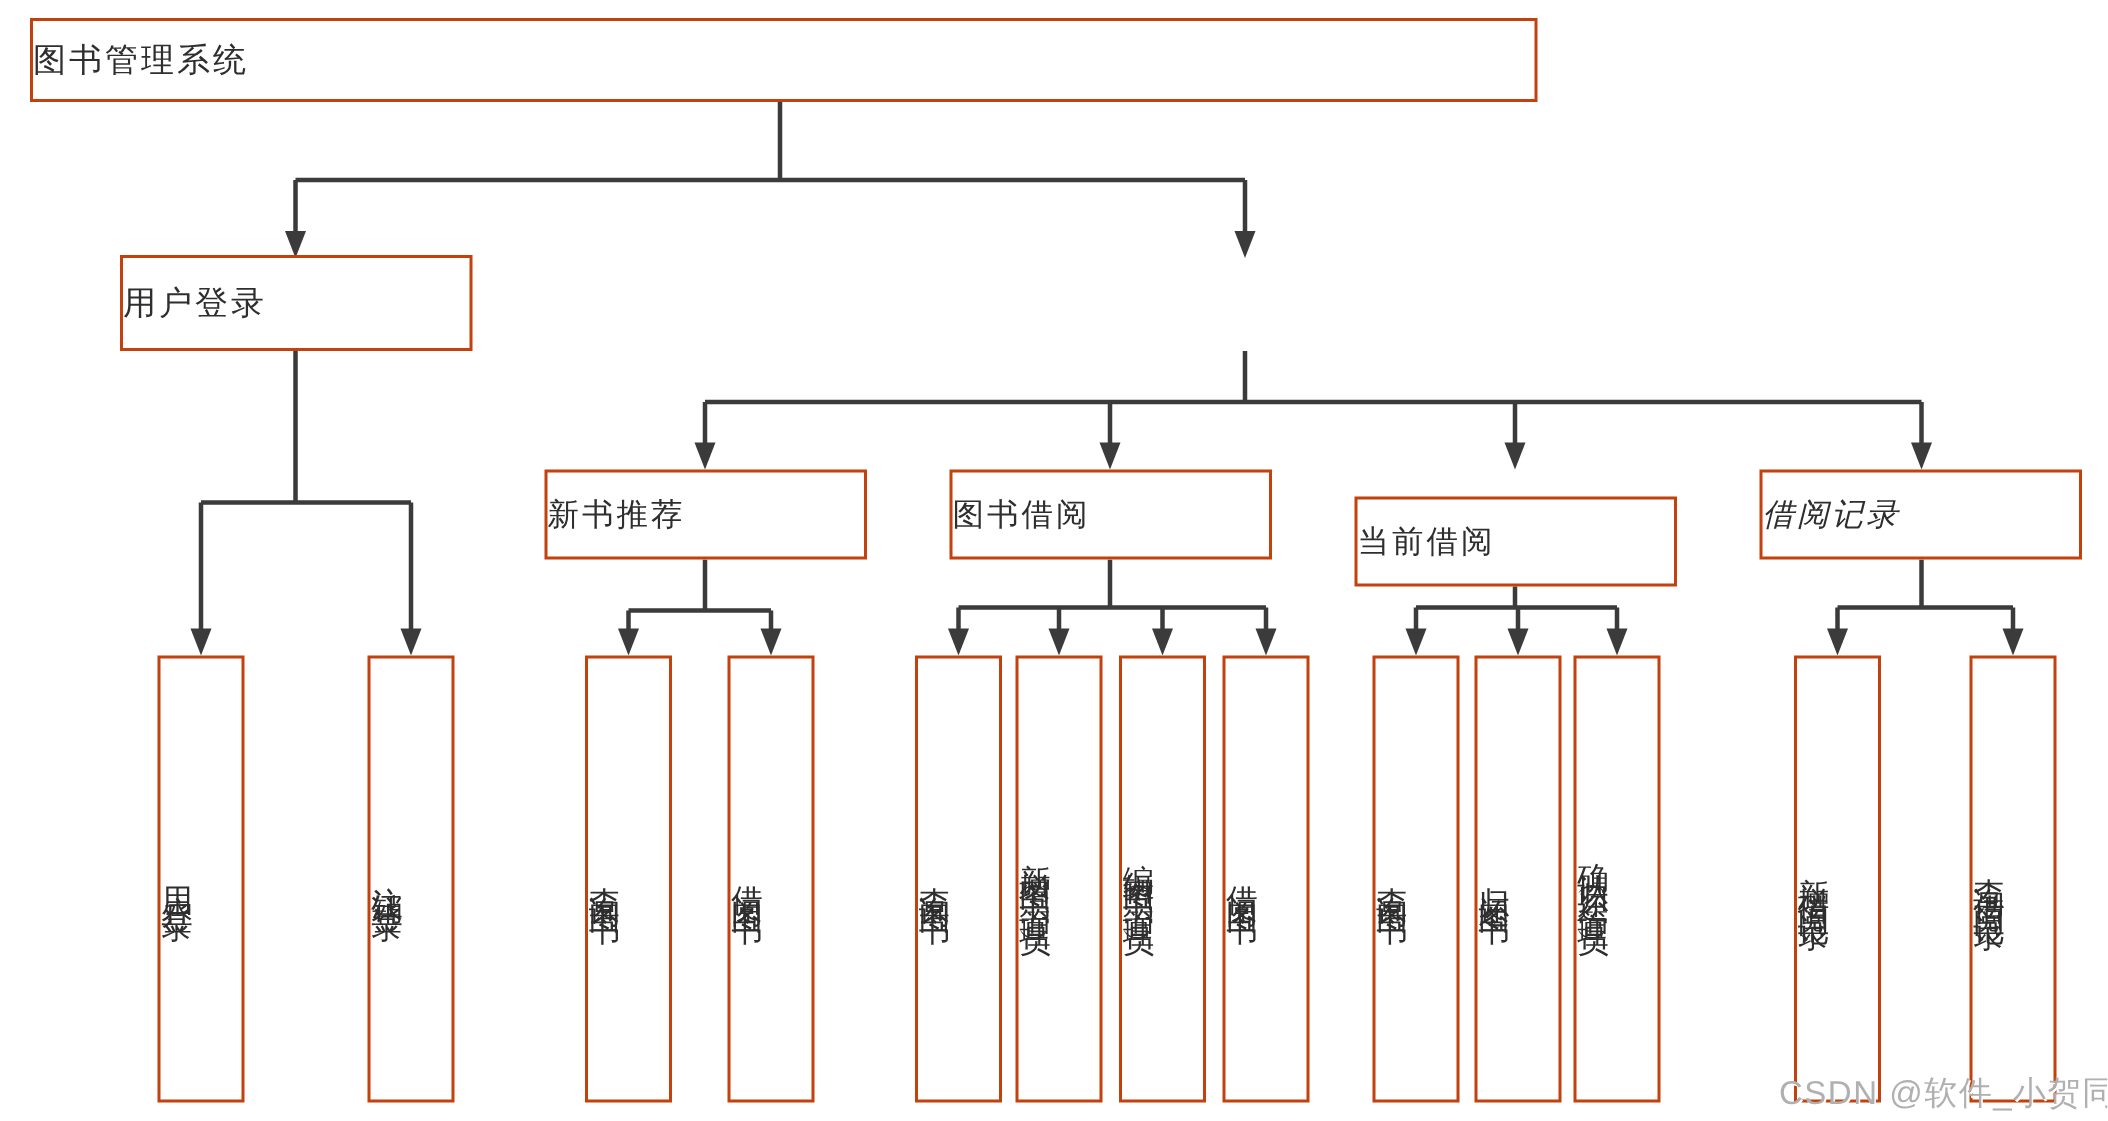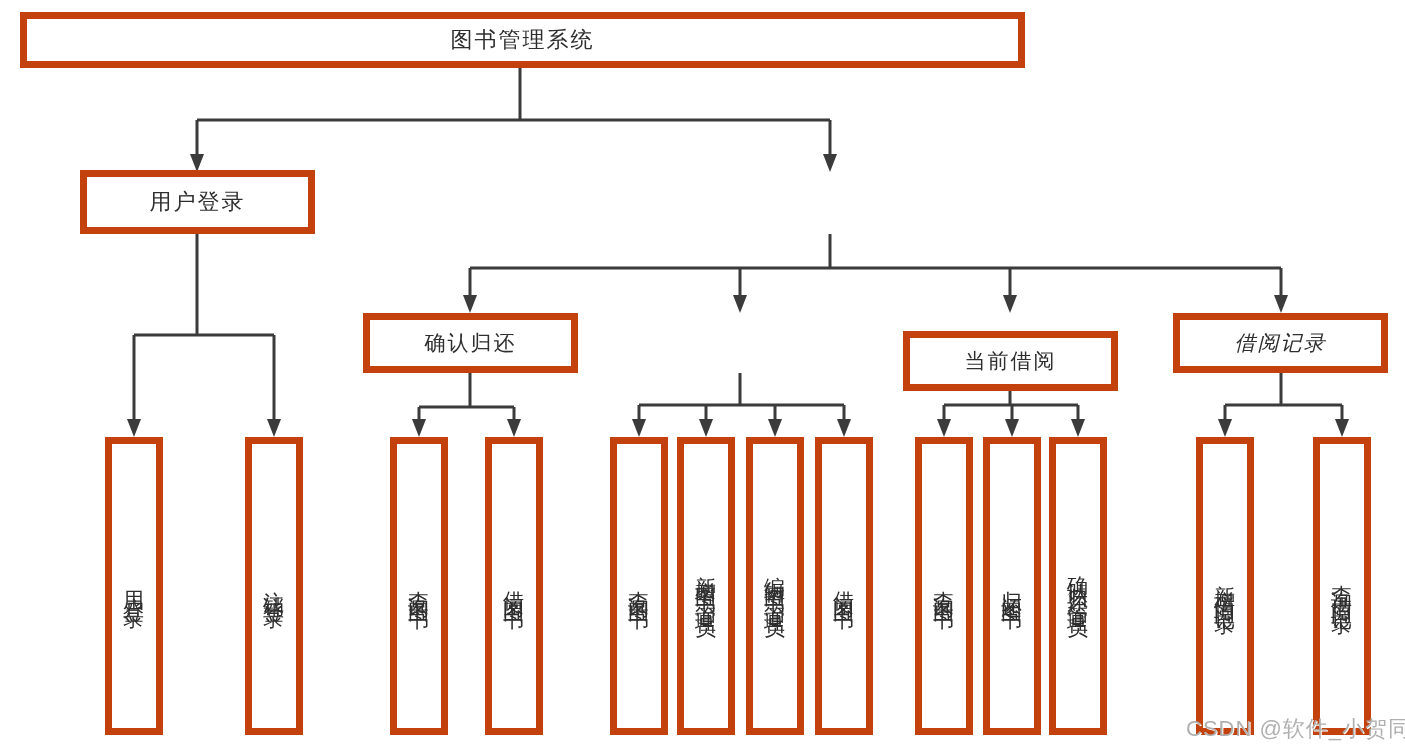--- a/index.html
+++ b/index.html
@@ -18,25 +18,25 @@
   #connectors {
     position: absolute;
     left: 0;
     top: 0;
     width: 1405px;
     height: 747px;
   }
   .box {
     position: absolute;
     box-sizing: border-box;
-    border: 7px solid #c2410c;
+    border: 2px solid #c2410c;
     background: #ffffff;
     display: flex;
     align-items: center;
-    justify-content: center;
+    justify-content: flex-start;
     color: #2e2e2e;
   }
   .h-box {
     font-size: 22px;
     letter-spacing: 2px;
   }
   .root-box {
     left: 20px; top: 12px; width: 1005px; height: 56px;
   }
   .l2-box { top: 170px; width: 235px; height: 64px; }
@@ -112,21 +112,24 @@
 
   <div class="box h-box root-box">
     <span>图书管理系统</span>
   </div>
 
   <div class="box h-box l2-box" style="left:80px;">
     <span>用户登录</span>
   </div>
 
   <div class="box h-box l3-box" style="left:363px;">
-    <span>确认归还</span>
+    <span>新书推荐</span>
+  </div>
+  <div class="box h-box l3-box" style="left:633px;">
+    <span>图书借阅</span>
   </div>
   <div class="box h-box l3-box" style="left:903px;margin-top:18px;">
     <span>当前借阅</span>
   </div>
   <div class="box h-box l3-box" style="left:1173px;font-style:italic;">
     <span>借阅记录</span>
   </div>
 
   <div class="box v-box" style="left:105px;">
     <span class="v-text">用户登录</span>

